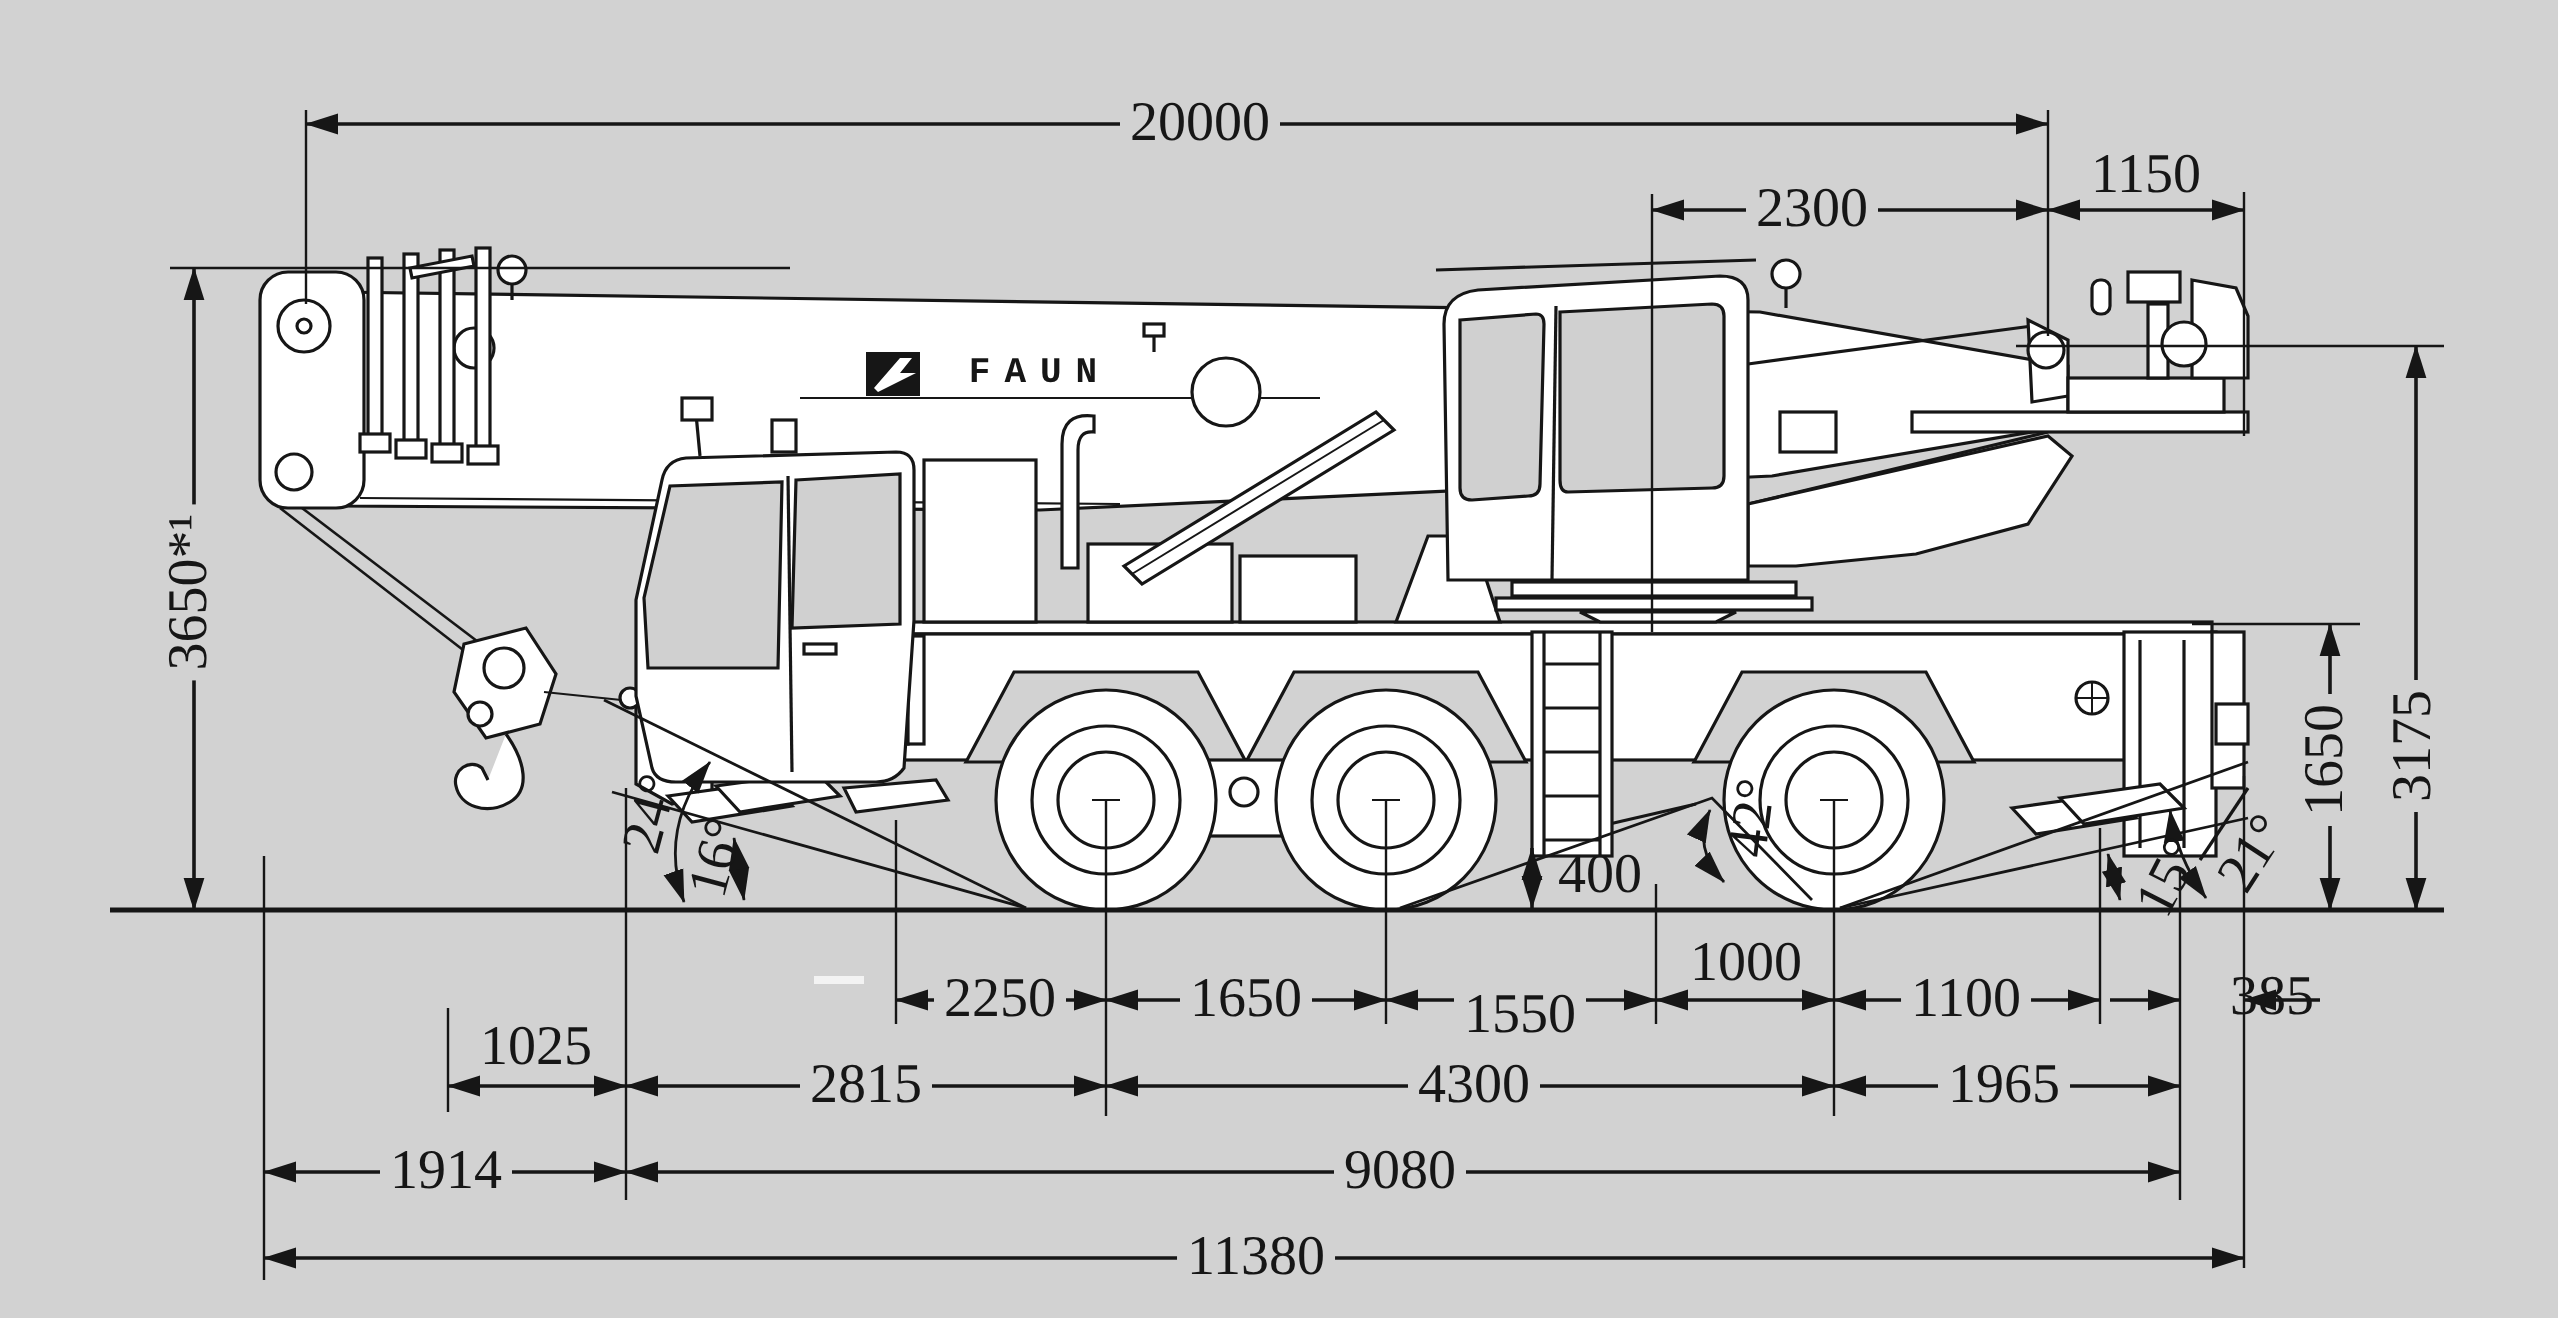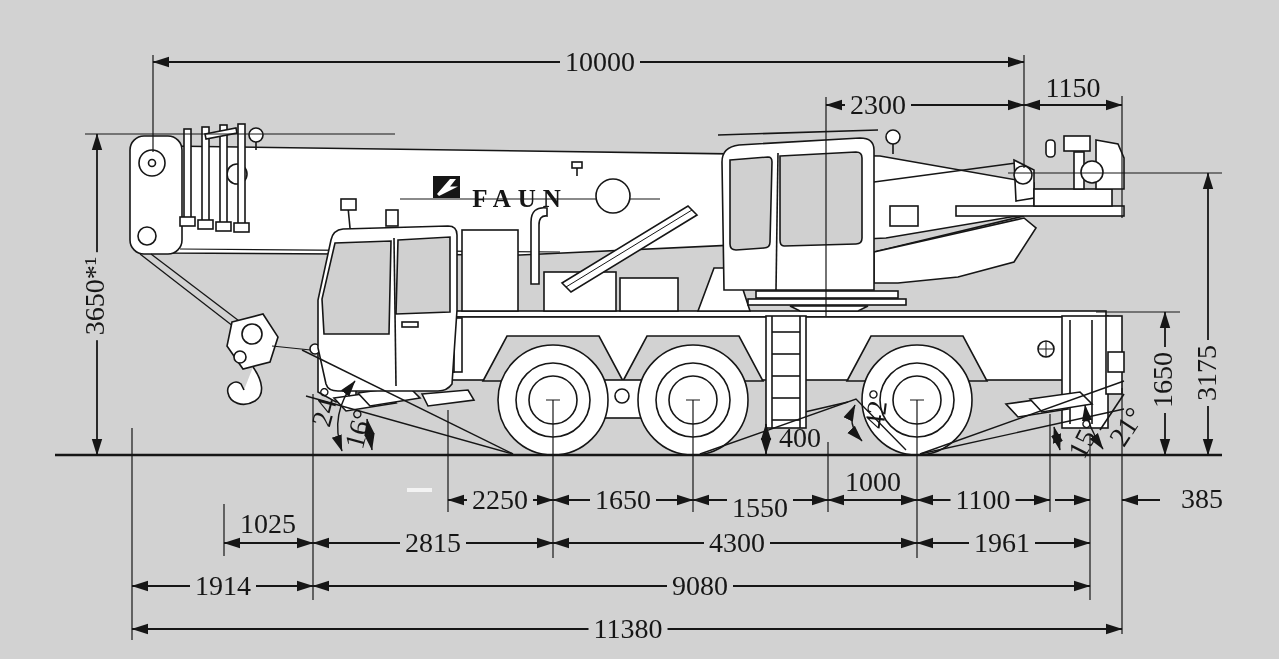--- a/index.html
+++ b/index.html
@@ -24,24 +24,23 @@
     background:var(--background);padding:0 5px;white-space:nowrap;
   }
   .nobg{background:transparent;padding:0;}
   .vlab{transform:translate(-50%,-50%) rotate(-90deg);}
   .rA{transform:translate(-50%,-50%) rotate(-75deg);background:transparent;padding:0;}
   .rB{transform:translate(-50%,-50%) rotate(-83deg);background:transparent;padding:0;}
   .rC{transform:translate(-50%,-50%) rotate(-57deg);background:transparent;padding:0;}
   .rD{transform:translate(-50%,-50%) rotate(-63deg);background:transparent;padding:0;}
   .brand{
     position:absolute;transform:translate(-50%,-50%);
-    font-family:Liberation Serif, serif;
-    font-size:25px;font-weight:800;letter-spacing:7px;color:var(--line);
+    font-family:Liberation Mono, monospace;
+    font-size:18px;font-weight:800;letter-spacing:7px;color:var(--line);
     white-space:nowrap;
-    margin-top:12px;
   }
   .watermark{
     position:absolute;transform:translate(-50%,-50%);
     font-family:"Liberation Sans","DejaVu Sans",sans-serif;
     font-size:31px;font-weight:bold;letter-spacing:1px;
     color:var(--watermark);white-space:nowrap;
   }
   .wm-underline{position:absolute;width:25px;height:4px;background:var(--watermark);}
 </style>
 </head>
@@ -279,40 +278,40 @@
 
       <line x1="132" y1="629" x2="1122" y2="629" marker-start="url(#mS)" marker-end="url(#mE)"></line>
 
       <line x1="97" y1="134" x2="97" y2="455" marker-start="url(#mS)" marker-end="url(#mE)"></line>
       <line x1="766" y1="424" x2="766" y2="454" marker-start="url(#mS)" marker-end="url(#mE)"></line>
       <line x1="1165" y1="312" x2="1165" y2="455" marker-start="url(#mS)" marker-end="url(#mE)"></line>
       <line x1="1208" y1="173" x2="1208" y2="455" marker-start="url(#mS)" marker-end="url(#mE)"></line>
     </g>
   </svg>
 
-  <div class="dim" style="left:600px;top:62px">10000</div>
-  <div class="dim" style="left:878px;top:105px">2300</div>
+  <div class="dim" style="left:600px;top:62px">20000</div>
+  <div class="dim" style="left:906px;top:105px">2300</div>
   <div class="dim nobg" style="left:1073px;top:88px">1150</div>
 
   <div class="dim vlab" style="left:95px;top:296px">3650*¹</div>
   <div class="dim vlab" style="left:1163px;top:380px">1650</div>
   <div class="dim vlab" style="left:1207px;top:373px">3175</div>
   <div class="dim nobg" style="left:800px;top:438px">400</div>
 
   <div class="dim" style="left:500px;top:500px">2250</div>
   <div class="dim" style="left:623px;top:500px">1650</div>
   <div class="dim" style="left:760px;top:508px">1550</div>
   <div class="dim nobg" style="left:873px;top:482px">1000</div>
   <div class="dim" style="left:983px;top:500px">1100</div>
-  <div class="dim nobg" style="left:1202px;top:499px">385</div>
+  <div class="dim nobg" style="left:1136px;top:499px">385</div>
 
   <div class="dim nobg" style="left:268px;top:524px">1025</div>
   <div class="dim" style="left:433px;top:543px">2815</div>
   <div class="dim" style="left:737px;top:543px">4300</div>
-  <div class="dim" style="left:1002px;top:543px">1961</div>
+  <div class="dim" style="left:1002px;top:543px">1965</div>
 
   <div class="dim" style="left:223px;top:586px">1914</div>
   <div class="dim" style="left:700px;top:586px">9080</div>
 
   <div class="dim" style="left:628px;top:629px">11380</div>
 
   <div class="dim rA" style="left:326px;top:407px">24°</div>
   <div class="dim rA" style="left:359px;top:429px">16°</div>
   <div class="dim rB" style="left:877px;top:409px">42°</div>
   <div class="dim rC" style="left:1127px;top:427px">21°</div>

